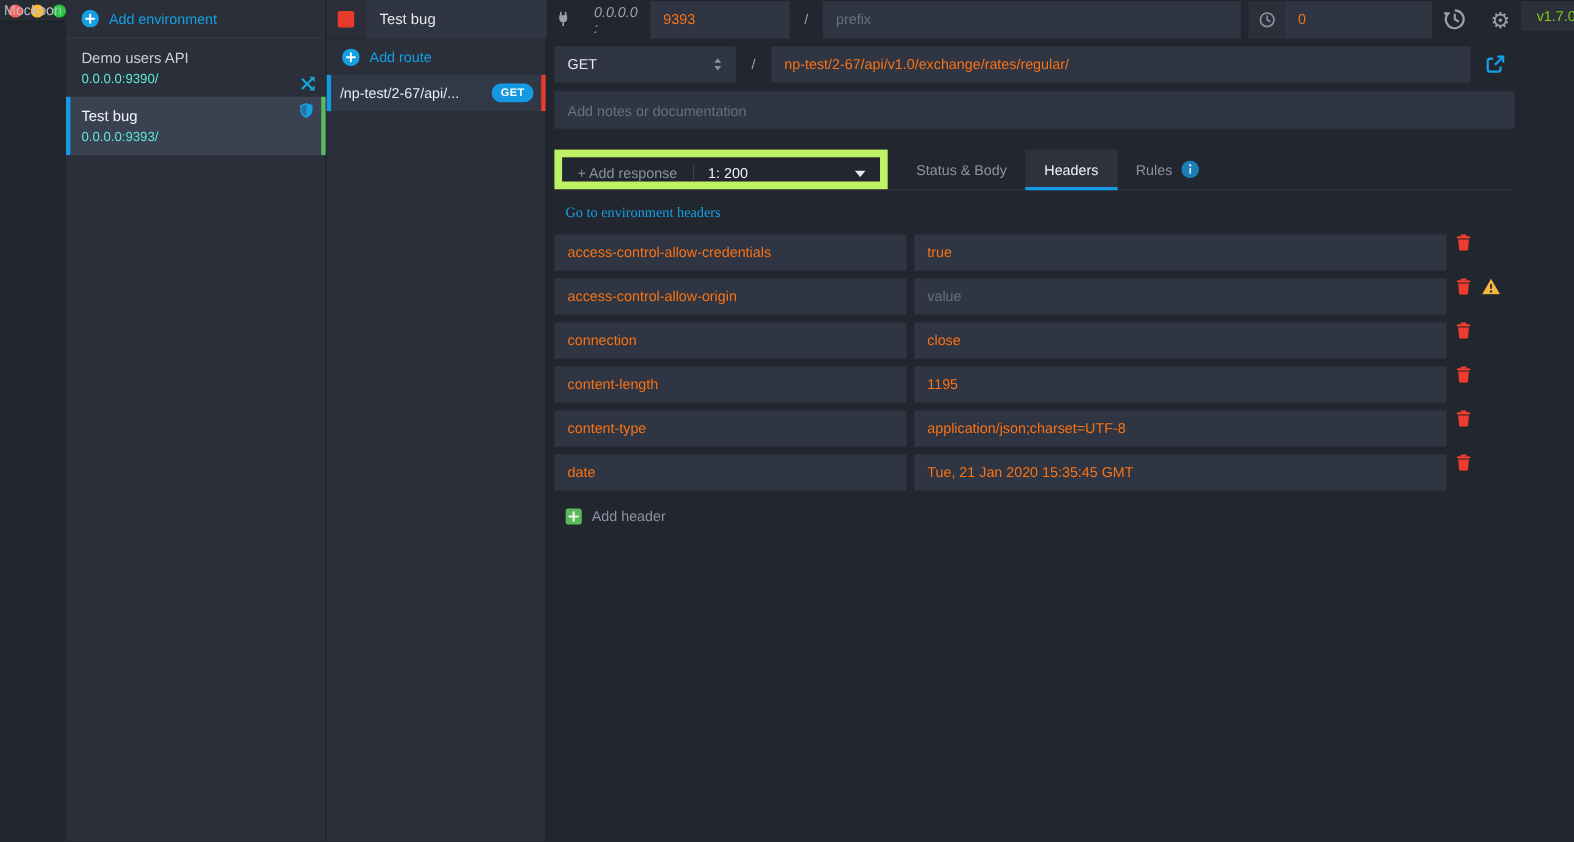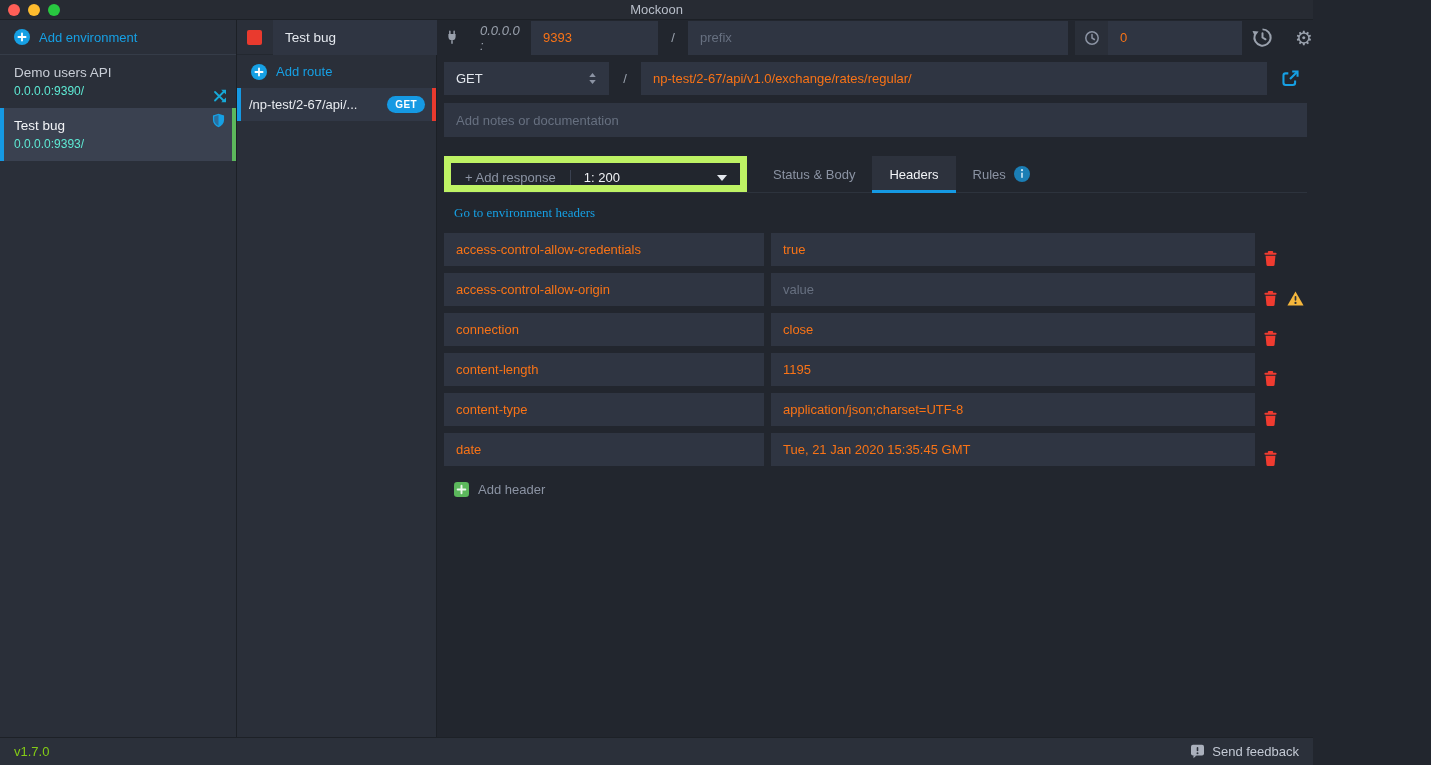--- a/index.html
+++ b/index.html
@@ -2,21 +2,21 @@
 <html><head>
 <meta charset="utf-8">
 <style>
   * { margin:0; padding:0; box-sizing:border-box; }
   html,body { width:1431px; height:765px; }
   body {
     font-family:"Liberation Sans","DejaVu Sans",sans-serif;
     font-size:13px; color:#dce0e6; background:#22262e; overflow:hidden;
     -webkit-font-smoothing:antialiased;
   }
-  .window { width:1313px; height:765px; display:flex; flex-direction:column; }
+  .window { width:1313px; height:765px; display:flex; flex-direction:row; }
 
   
   .titlebar {
     height:20px; background:#272b33; position:relative; flex:0 0 auto;
     display:flex; align-items:center; border-bottom:1px solid #1c2026;
   }
   .traffic { display:flex; gap:8px; padding-left:8px; }
   .light { width:12px; height:12px; border-radius:50%; }
   .light.red { background:#ff5f57; } .light.yellow { background:#febc2e; } .light.green { background:#28c840; }
   .win-title { position:absolute; left:0; right:0; text-align:center; color:#b8bec9; font-size:13px; }
@@ -88,21 +88,21 @@
   .response-select .spread { flex:1; }
   .tabs { display:flex; margin-left:9px; }
   .tab { padding:0 17px; display:flex; align-items:center; gap:8px; color:#8b93a3; cursor:pointer; position:relative; }
   .tab.active { background:#2d323d; color:#f2f4f7; }
   .tab.active::after { content:""; position:absolute; left:0; right:0; bottom:-1px; height:3px; background:#1599e3; }
 
   .env-headers-link-row { margin-top:10px; height:20px; padding-left:10px; }
   .link { color:#16a0e4; cursor:pointer;font-family:Liberation Serif, serif; }
 
   .headers-list { margin-top:10px; }
-  .header-row { display:flex; align-items:flex-end; height:33px; margin-bottom:7px; }
+  .header-row { display:flex; align-items:flex-start; height:33px; margin-bottom:7px; }
   .hdr-key { width:320px; height:33px; flex:0 0 auto; margin-right:7px; }
   .hdr-val { width:484px; height:33px; flex:0 0 auto; margin-right:9px; }
   .trash-btn { width:15px; display:flex; cursor:pointer; }
   .warn-icon { width:17px; margin-left:8px; display:flex; }
 
   .add-header-row { margin-top:13px; height:20px; display:flex; align-items:center; gap:9px;
                     padding-left:10px; color:#8b93a3; cursor:pointer; }
 
   
   .statusbar { height:28px; flex:0 0 auto; background:#2b303a; border-top:1px solid #1d2127;

